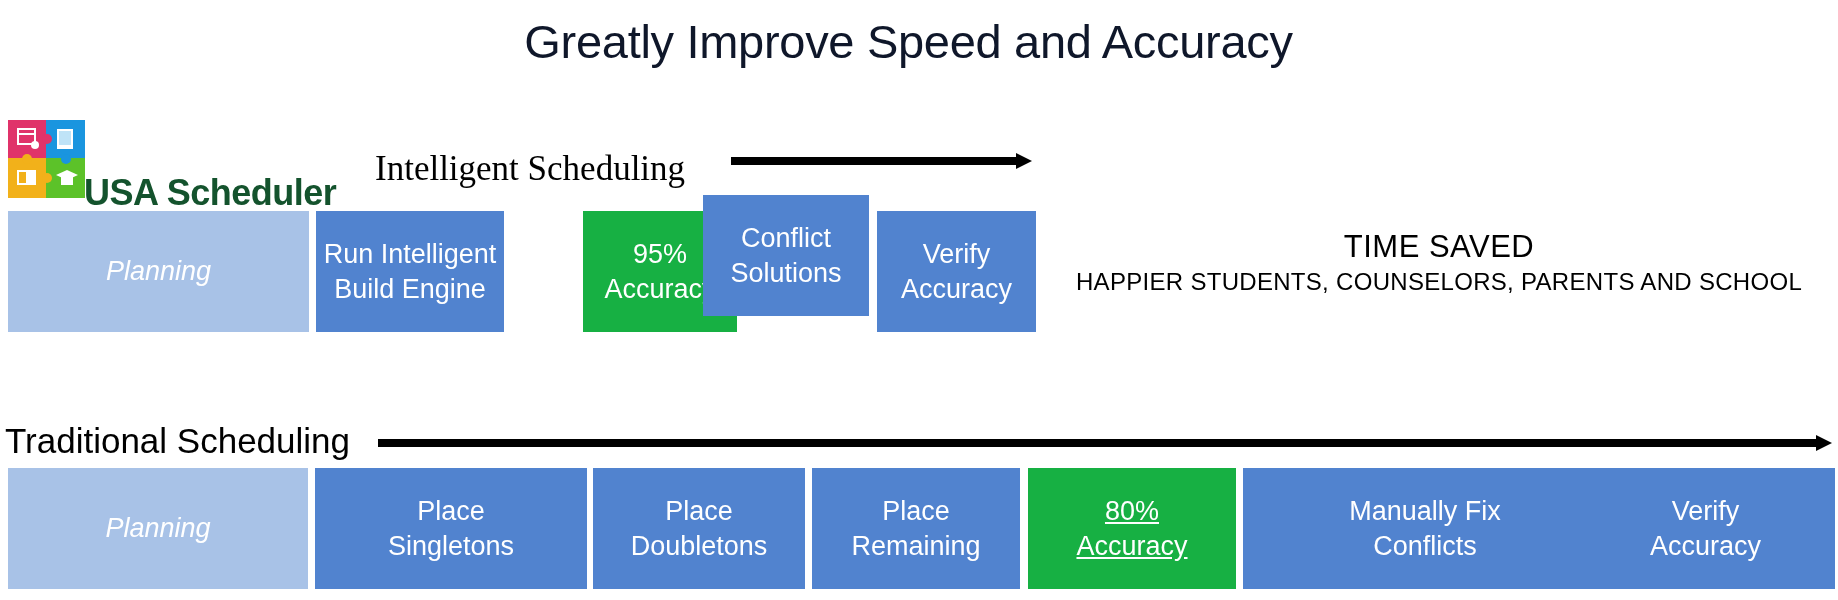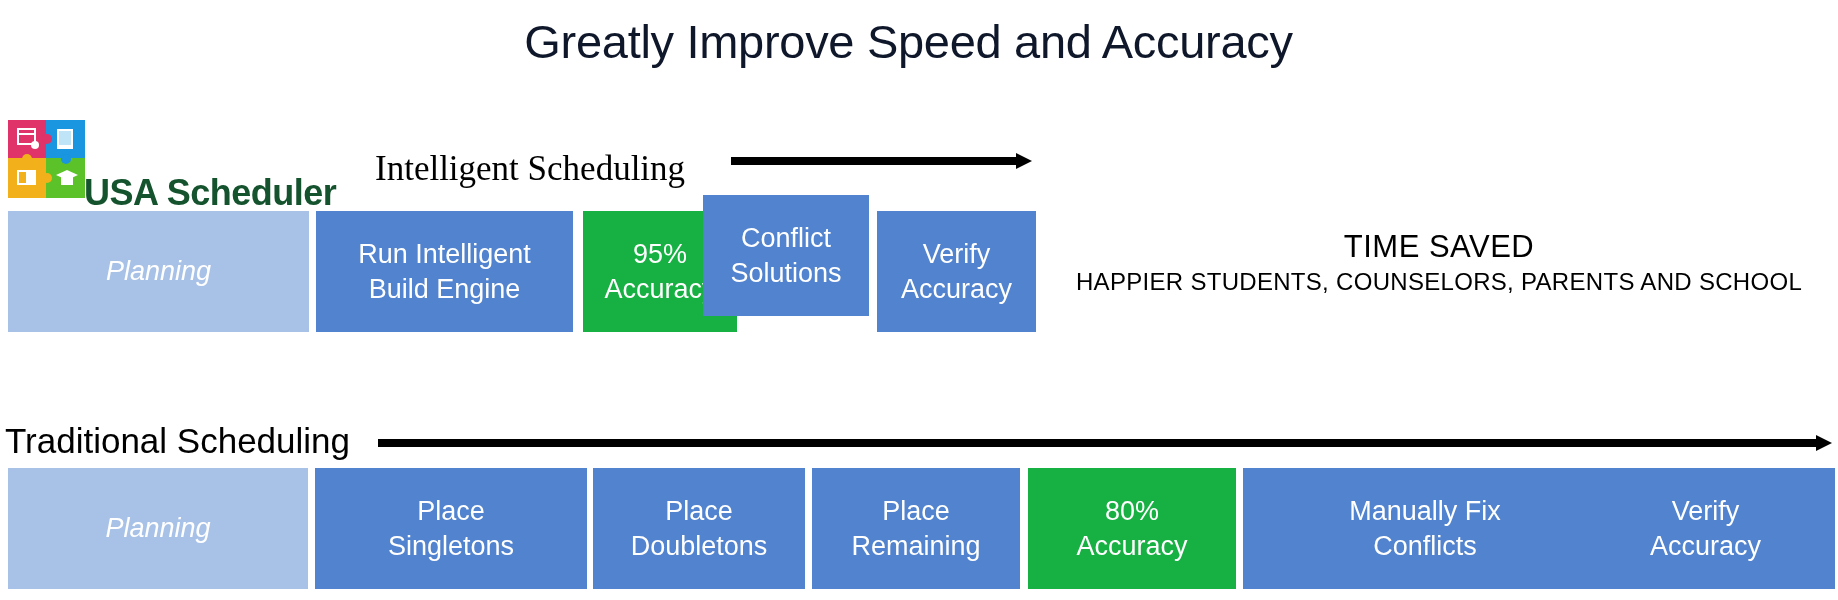--- a/index.html
+++ b/index.html
@@ -61,21 +61,21 @@
 </div>
 
 <div class="abs brand">USA Scheduler</div>
 <div class="abs row-label intel-label">Intelligent Scheduling</div>
 <div class="abs arrow" style="left:731px; top:161px; width:301px;">
   <div class="shaft" style="width:287px;"></div>
   <div class="head" style="left:285px;"></div>
 </div>
 
 <div class="abs box c-light" style="left:8px; top:211px; width:301px; height:121px;">Planning</div>
-<div class="abs box c-blue" style="left:316px; top:211px; width:257px; height:121px;">Run Intelligent
+<div class="abs box c-blue" style="left:316px; top:211px; width:188px; height:121px;">Run Intelligent
 Build Engine</div>
 <div class="abs box c-green" style="left:543px; top:211px; width:154px; height:121px;margin-left:40px;">95%
 Accuracy</div>
 <div class="abs box c-blue" style="left:703px; top:195px; width:166px; height:121px;">Conflict
 Solutions</div>
 <div class="abs box c-blue" style="left:877px; top:211px; width:159px; height:121px;">Verify
 Accuracy</div>
 
 <div class="abs saved saved-title">TIME SAVED</div>
 <div class="abs saved saved-sub">HAPPIER STUDENTS, COUNSELORS, PARENTS AND SCHOOL</div>
@@ -86,18 +86,18 @@
   <div class="head" style="left:1438px;"></div>
 </div>
 
 <div class="abs box c-light" style="left:8px; top:468px; width:300px; height:121px;">Planning</div>
 <div class="abs box c-blue" style="left:315px; top:468px; width:272px; height:121px;">Place
 Singletons</div>
 <div class="abs box c-blue" style="left:593px; top:468px; width:212px; height:121px;">Place
 Doubletons</div>
 <div class="abs box c-blue" style="left:812px; top:468px; width:208px; height:121px;">Place
 Remaining</div>
-<div class="abs box c-green" style="left:1028px; top:468px; width:208px; height:121px;">80%
+<div class="abs box c-green" style="left:1028px; top:468px; width:208px; height:121px;text-decoration:underline;">80%
 Accuracy</div>
 <div class="abs box c-blue" style="left:1243px; top:468px; width:364px; height:121px;">Manually Fix
 Conflicts</div>
 <div class="abs box c-blue" style="left:1576px; top:468px; width:259px; height:121px;">Verify
 Accuracy</div>
 
 </body></html>

